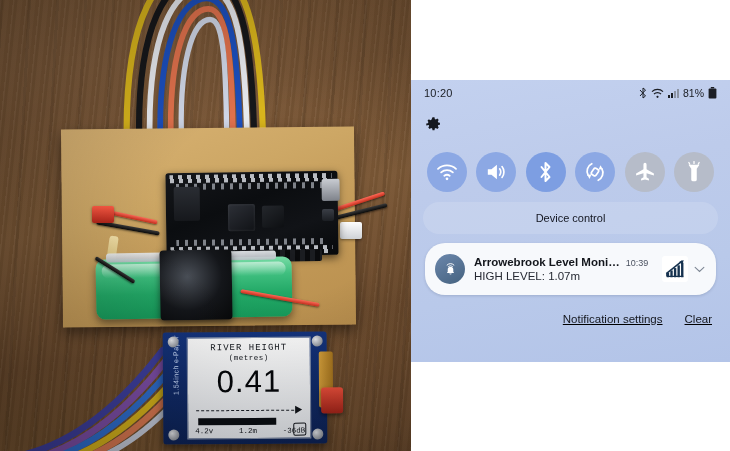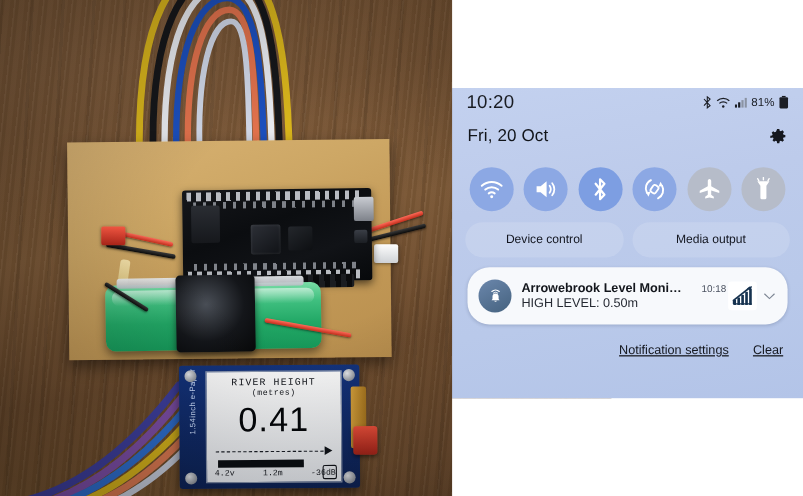--- a/index.html
+++ b/index.html
@@ -107,21 +107,21 @@
      background:linear-gradient(#f0513c,#a8251a);box-shadow:0 2px 4px rgba(0,0,0,.5);}
 
   
   .panel{position:absolute;left:411px;top:80px;width:319px;height:282px;
     background:linear-gradient(170deg,#c3d1ef 0%,#bdcbeb 35%,#b9c9ea 68%,#b3c4e8 100%);
     overflow:hidden;}
 
   .statusbar{position:absolute;left:0;top:0;width:100%;height:26px;
     display:flex;align-items:center;justify-content:space-between;padding:0 13px;
     box-sizing:border-box;}
-  .sb-time{font-size:17px;color:#191c22;letter-spacing:.2px;}
+  .sb-time{font-size:11px;color:#191c22;letter-spacing:.2px;}
   .sb-icons{display:flex;align-items:center;gap:4px;color:#1b1e25;font-size:10px;justify-content:flex-end;}
   .sb-pct{font-size:10.5px;color:#191c22;letter-spacing:0;}
 
   .datebar{position:absolute;left:0;top:26px;width:100%;height:36px;
     display:flex;align-items:center;justify-content:space-between;padding:0 14px;
     box-sizing:border-box;}
   .date-txt{font-size:15.5px;color:#11141a;letter-spacing:.1px;}
   .gear{width:17px;height:17px;display:block;}
 
   .toggles{position:absolute;left:0;top:66px;width:100%;height:52px;
@@ -139,21 +139,21 @@
     display:flex;align-items:center;justify-content:center;
     font-size:11px;color:#131620;}
 
   .notif{position:absolute;left:14px;top:163px;width:291px;height:52px;border-radius:20px;
     background:#f7f9fc;box-shadow:0 1px 3px rgba(20,30,60,.16);
     display:flex;align-items:center;padding:0 10px;box-sizing:border-box;}
   .n-avatar{width:30px;height:30px;border-radius:50%;flex:0 0 30px;
     background:linear-gradient(150deg,#6b87ac,#45627f);
     display:flex;align-items:center;justify-content:center;}
   .n-body{flex:1;min-width:0;margin-left:9px;}
-  .n-row1{display:flex;align-items:baseline;gap:18px;}
+  .n-row1{display:flex;align-items:baseline;gap:6px;}
   .n-title{font-size:11.5px;font-weight:bold;color:#13161c;white-space:nowrap;
      overflow:hidden;text-overflow:ellipsis;max-width:150px;}
   .n-time{font-size:9px;color:#4b5260;flex:0 0 auto;}
   .n-text{font-size:11.5px;color:#262a33;margin-top:2px;white-space:nowrap;}
   .n-chart{width:26px;height:26px;flex:0 0 26px;background:#ffffff;border-radius:3px;
     display:flex;align-items:center;justify-content:center;margin-right:4px;}
   .n-chev{flex:0 0 14px;display:flex;align-items:center;justify-content:center;}
 
   .footer{position:absolute;left:0;top:226px;width:100%;height:26px;
     display:flex;align-items:center;justify-content:flex-end;gap:22px;padding-right:18px;
@@ -281,21 +281,20 @@
         </svg>
         <span class="sb-pct">81%</span>
         <svg width="9" height="12" viewBox="0 0 9 12">
           <rect x="2.8" y="0" width="3.4" height="1.4" fill="#1b1e25"></rect>
           <rect x="0.6" y="1.4" width="7.8" height="10.2" rx="1" fill="#1b1e25"></rect>
         </svg>
       </span>
     </div>
 
     <div class="datebar">
-      <span class="date-txt">Fri, 20 Oct</span>
       <svg class="gear" viewBox="0 0 24 24">
         <path fill="#15181f" d="M12 8a4 4 0 1 0 0 8 4 4 0 0 0 0-8zm0 2.2a1.8 1.8 0 1 1 0 3.6 1.8 1.8 0 0 1 0-3.6z"></path>
         <path fill="#15181f" d="M10.6 1.8h2.8l.45 2.36c.55.17 1.07.4 1.55.68l2-1.33 1.98 1.98-1.33 2c.29.48.51 1 .68 1.55l2.36.45v2.8l-2.36.45c-.17.55-.39 1.07-.68 1.55l1.33 2-1.98 1.98-2-1.33c-.48.29-1 .51-1.55.68l-.45 2.36h-2.8l-.45-2.36a6.9 6.9 0 0 1-1.55-.68l-2 1.33-1.98-1.98 1.33-2a6.9 6.9 0 0 1-.68-1.55L1.8 13.4v-2.8l2.36-.45c.17-.55.39-1.07.68-1.55l-1.33-2 1.98-1.98 2 1.33c.48-.29 1-.51 1.55-.68z"></path>
       </svg>
     </div>
 
     <div class="toggles">
       <div class="tgl on">
         <svg width="22" height="18" viewBox="0 0 24 20">
           <path d="M2 6.5 A15 15 0 0 1 22 6.5" fill="none" stroke="#ffffff" stroke-width="2" stroke-linecap="round"></path>
@@ -333,38 +332,37 @@
       <div class="tgl off">
         <svg width="18" height="22" viewBox="0 0 18 24">
           <path d="M3 4 h12 l-3 4.5 v12 a1.5 1.5 0 0 1 -1.5 1.5 h-3 a1.5 1.5 0 0 1 -1.5 -1.5 v-12 z" fill="#ffffff"></path>
           <path d="M9 0.5 v2.2 M3.4 1.6 l1 1.9 M14.6 1.6 l-1 1.9" stroke="#ffffff" stroke-width="1.4" stroke-linecap="round"></path>
         </svg>
       </div>
     </div>
 
     <div class="pills">
       <div class="pill">Device control</div>
-      <div class="pill">Media output</div>
     </div>
 
     <div class="notif">
       <div class="n-avatar">
         <svg width="17" height="17" viewBox="0 0 22 22">
           <path d="M11 7.6 c2.1 0 3.6 1.5 3.6 3.4 v3 l1.1 1.5 h-9.4 l1.1 -1.5 v-3 c0 -1.9 1.5 -3.4 3.6 -3.4 z" fill="#ffffff"></path>
           <path d="M9.4 16.2 a1.7 1.7 0 0 0 3.2 0 z" fill="#ffffff"></path>
           <path d="M6.6 5.2 A6.6 6.6 0 0 1 15.4 5.2" fill="none" stroke="#ffffff" stroke-width="1.25" stroke-linecap="round"></path>
           <path d="M8.4 7 A4 4 0 0 1 13.6 7" fill="none" stroke="#ffffff" stroke-width="1.1" stroke-linecap="round"></path>
         </svg>
       </div>
       <div class="n-body">
         <div class="n-row1">
           <span class="n-title">Arrowebrook Level Moni…</span>
-          <span class="n-time">10:18</span>
+          <span class="n-time">10:39</span>
         </div>
-        <div class="n-text">HIGH LEVEL: 0.50m</div>
+        <div class="n-text">HIGH LEVEL: 1.07m</div>
       </div>
       <div class="n-chart">
         <svg width="22" height="22" viewBox="0 0 24 24">
           <path d="M3 20 L3 17 M3 20 L21 20" stroke="#16324f" stroke-width="1.2"></path>
           <rect x="3" y="16" width="2.6" height="5" fill="#16324f"></rect>
           <rect x="6.9" y="13.6" width="2.6" height="7.4" fill="#16324f"></rect>
           <rect x="10.8" y="11" width="2.6" height="10" fill="#16324f"></rect>
           <rect x="14.7" y="8" width="2.6" height="13" fill="#16324f"></rect>
           <rect x="18.6" y="5.2" width="2.6" height="15.8" fill="#16324f"></rect>
           <path d="M2.5 17 L20 3.2" stroke="#16324f" stroke-width="1.7"></path>

